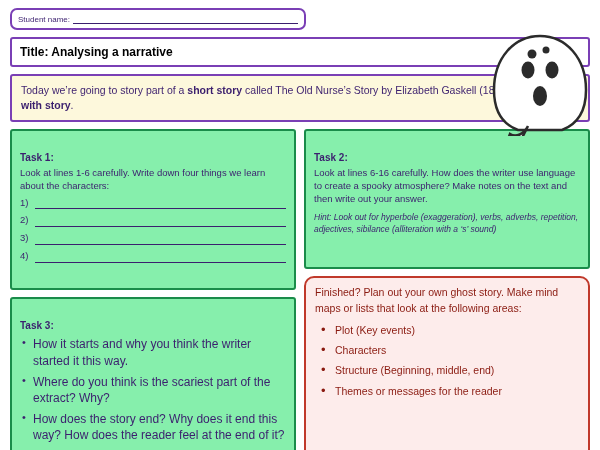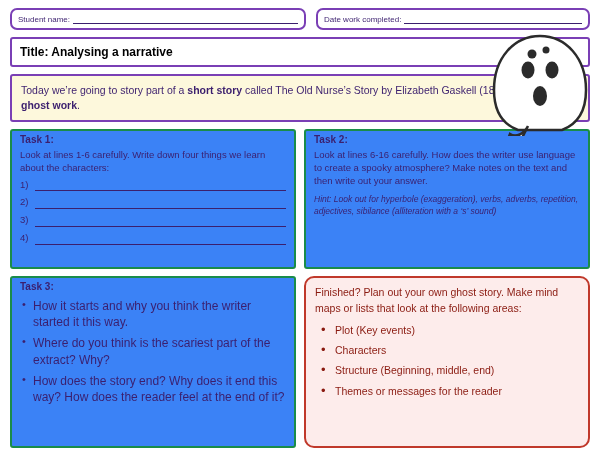--- a/index.html
+++ b/index.html
@@ -81,22 +81,22 @@
   .grid {
     margin-top: 7px;
     display: flex;
     gap: 8px;
   }
   .col { flex: 1 1 50%; display: flex; flex-direction: column; gap: 7px; }
 
   .task-box {
     border: 2px solid #1a8c4a;
     border-radius: 3px;
-    background: #3b82f6;
-    padding: 2px 8px;
+    background: #86efac;
+    padding: 20px 8px;
     font-size: 9.5px;
     line-height: 1.35;
     color: #3b1f6e;
     box-sizing: border-box;
   }
   .task-head {
     font-weight: bold;
     font-size: 10px;
     margin-bottom: 2px;
   }
@@ -187,30 +187,26 @@
 </head>
 <body>
 
 <div class="page">
 
   <div class="top-row">
     <div class="field-box name">
       <span>Student name:</span>
       <span class="rule"></span>
     </div>
-    <div class="field-box date">
-      <span>Date work completed:</span>
-      <span class="rule"></span>
-    </div>
   </div>
 
   <div class="title-box">Title: Analysing a narrative</div>
 
   <div class="intro-box">
-    <span>Today we’re going to story part of a </span><b>short story</b><span> called The Old Nurse’s Story by Elizabeth Gaskell (1852) which is a </span><b>ghost work</b><span>.</span>
+    <span>Today we’re going to story part of a </span><b>short story</b><span> called The Old Nurse’s Story by Elizabeth Gaskell (1852) which is a </span><b>with story</b><span>.</span>
   </div>
 
   <div class="ghost-wrap">
     <svg width="104" height="110" viewBox="0 0 104 110" xmlns="http://www.w3.org/2000/svg">
       <path d="M30 104 C14 98 6 84 6 64 C6 32 26 10 52 10 C78 10 98 32 98 64 C98 84 90 98 74 104 Z" fill="#ffffff" stroke="#2b2b2b" stroke-width="2.5"></path>
       <path d="M40 100 C36 108 28 112 22 108 L18 118 L34 112 Z" fill="#ffffff" stroke="#2b2b2b" stroke-width="2.5"></path>
       <ellipse cx="40" cy="44" rx="6.5" ry="8.5" fill="#2b2b2b"></ellipse>
       <ellipse cx="64" cy="44" rx="6.5" ry="8.5" fill="#2b2b2b"></ellipse>
       <ellipse cx="52" cy="70" rx="7" ry="10" fill="#2b2b2b"></ellipse>
       <circle cx="44" cy="28" r="4.5" fill="#2b2b2b"></circle>

